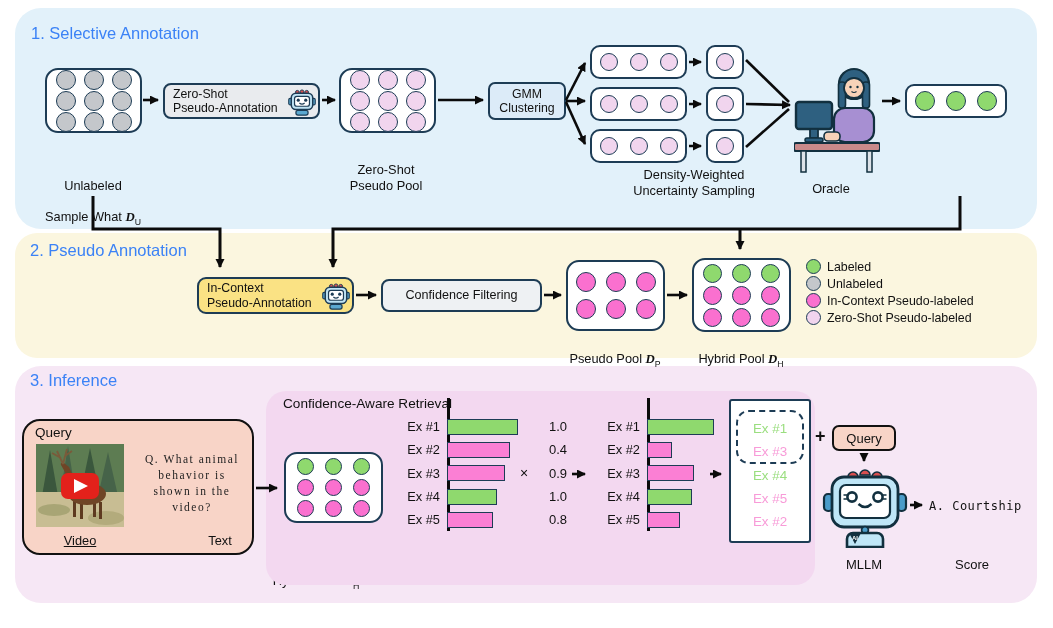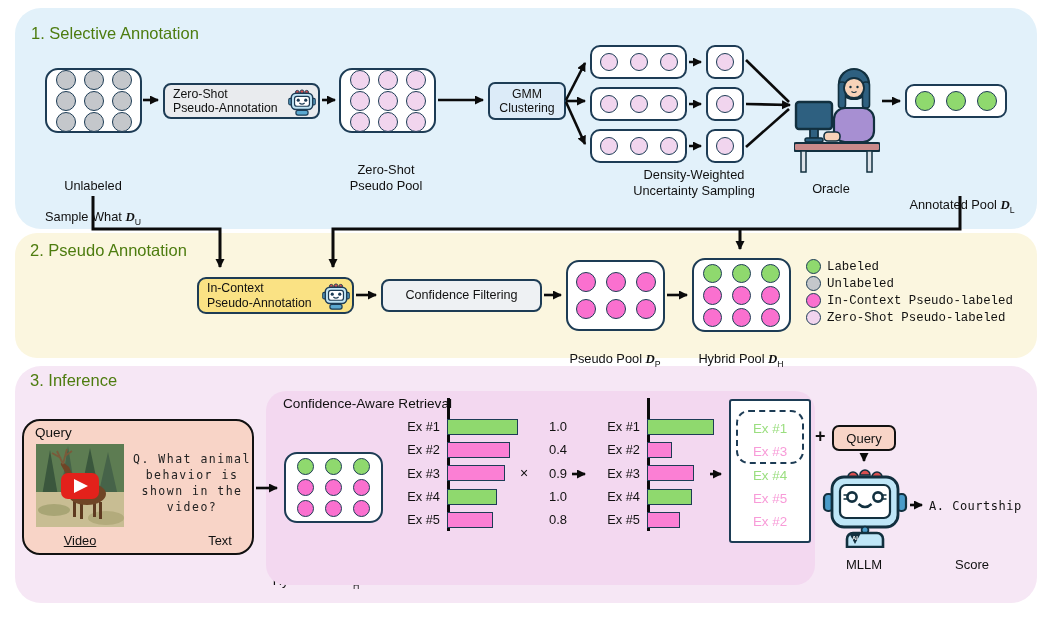--- a/index.html
+++ b/index.html
@@ -1,45 +1,45 @@
 <!DOCTYPE html>
 <html><head>
 <meta charset="utf-8">
 <style>
   html,body{margin:0;padding:0;background:#ffffff;}
   #stage{position:relative;width:1053px;height:628px;background:#ffffff;overflow:hidden;
          font-family:"Liberation Sans",sans-serif;color:#111;}
   .abs{position:absolute;}
   .panel{position:absolute;border-radius:26px;}
-  .ptitle{position:absolute;font-size:16.5px;color:#4d7c0f;text-align:right;}
+  .ptitle{position:absolute;font-size:16.5px;color:#3b82f6;text-align:right;}
   .procbox{position:absolute;border:2.2px solid #1d3c55;border-radius:8px;
            display:flex;align-items:center;box-sizing:border-box;}
   .procbox .txt{font-size:12.3px;line-height:14.5px;white-space:pre-line;padding-left:8px;}
   .poolbox{position:absolute;background:#fff;border:2.2px solid #1d3c55;border-radius:13px;
            display:grid;place-content:center;box-sizing:border-box;}
   .circ{width:var(--d);height:var(--d);border-radius:50%;border:1.8px solid #1d3c55;box-sizing:border-box;}
   .cap{position:absolute;font-size:12.8px;line-height:15.5px;text-align:center;white-space:pre-line;}
   .mD{font-family:"Liberation Serif",serif;font-style:italic;font-weight:bold;}
   sub{font-size:0.68em;}
-  .legrow{display:flex;align-items:center;gap:6px;height:17px;font-family:Liberation Mono, monospace;}
+  .legrow{display:flex;align-items:center;gap:6px;height:17px;}
   .legrow .circ{flex:0 0 auto;}
   .legrow .ltxt{font-size:12.4px;white-space:nowrap;}
   .score-block{position:absolute;display:flex;flex-direction:column;}
   .srow{display:flex;align-items:center;height:23.3px;}
   .srow .lbl{width:42px;text-align:right;margin-right:7px;font-size:12.8px;}
   .srow .bar{height:16px;border:1.7px solid #1d3c55;box-sizing:border-box;}
   .vcol{position:absolute;display:flex;flex-direction:column;}
   .vrow{height:23.3px;display:flex;align-items:center;justify-content:center;font-size:13px;width:44px;}
   .axis{position:absolute;width:2.6px;background:#0b0b0b;}
   .rankbox{position:absolute;background:#fff;border:2.2px solid #1d3c55;border-radius:3px;box-sizing:border-box;}
   .rrow{height:23.3px;display:flex;align-items:center;justify-content:center;font-size:13.4px;}
   .dashed-sel{position:absolute;border:2.5px dashed #1d3c55;border-radius:13px;box-sizing:border-box;}
   .mono{font-family:"DejaVu Sans Mono","Liberation Mono",monospace;}
   .qtext{position:absolute;font-size:11.5px;line-height:16px;letter-spacing:1.5px;
-         text-align:center;white-space:pre-line;color:#222;}
+         text-align:center;white-space:pre-line;color:#222;font-family:Liberation Serif, serif;}
   svg.overlay{position:absolute;left:0;top:0;z-index:6;pointer-events:none;}
   .z2{z-index:2;} .z3{z-index:3;} .z4{z-index:4;} .z7{z-index:7;}
 </style>
 </head>
 <body>
 
 <div id="stage">
 
   <div class="panel" style="left:15px;top:8px;width:1022px;height:221px;background:#e2f1fa;"></div>
   <div class="panel" style="left:15px;top:233px;width:1022px;height:125px;background:#fbf6df;border-radius:22px;"></div>
@@ -153,23 +153,20 @@
 
   <div class="cap" style="left:23px;top:162px;width:140px;">
     <span>Unlabeled</span><br>
     <span>Sample What</span>&nbsp;<i class="mD">D</i><sub>U</sub>
   </div>
   <div class="cap" style="left:316px;top:162px;width:140px;">Zero-Shot
 Pseudo Pool</div>
   <div class="cap" style="left:594px;top:167px;width:200px;">Density-Weighted
 Uncertainty Sampling</div>
   <div class="cap" style="left:791px;top:181px;width:80px;">Oracle</div>
-  <div class="cap" style="left:882px;top:181px;width:160px;">
-    <span>Annotated Pool </span><i class="mD">D</i><sub>L</sub>
-  </div>
 
   <div class="procbox z3" style="left:197px;top:277px;width:157px;height:37px;background:#fae284;border-radius:9px;">
     <span class="txt">In-Context
 Pseudo-Annotation</span>
     <span class="abs" style="right:2px;top:4px;">
       <svg width="28" height="28" viewBox="0 0 30 30">
         <circle cx="10" cy="3.5" r="2" fill="#d94f4f" stroke="#1d3c55" stroke-width="1"></circle>
         <circle cx="15" cy="3" r="2" fill="#d94f4f" stroke="#1d3c55" stroke-width="1"></circle>
         <circle cx="20" cy="3.5" r="2" fill="#d94f4f" stroke="#1d3c55" stroke-width="1"></circle>
         <rect x="0.8" y="10" width="3.5" height="7" rx="1.5" fill="#5ba8d0" stroke="#1d3c55" stroke-width="1.2"></rect>

